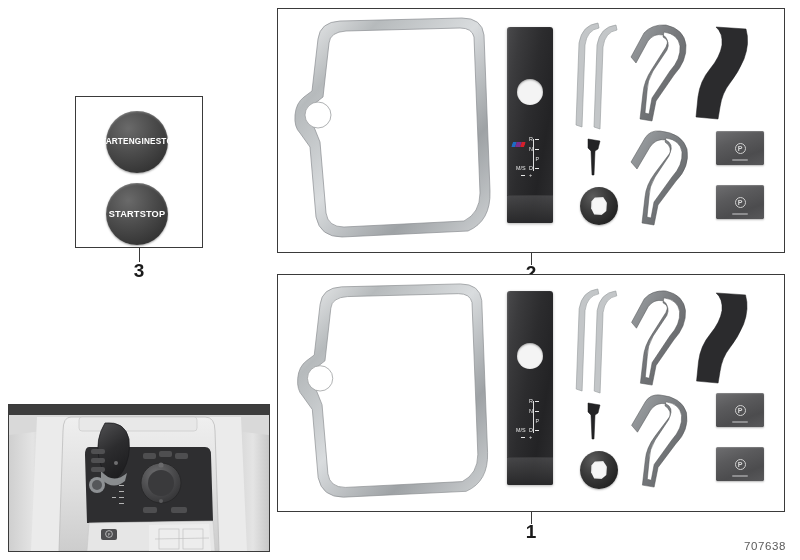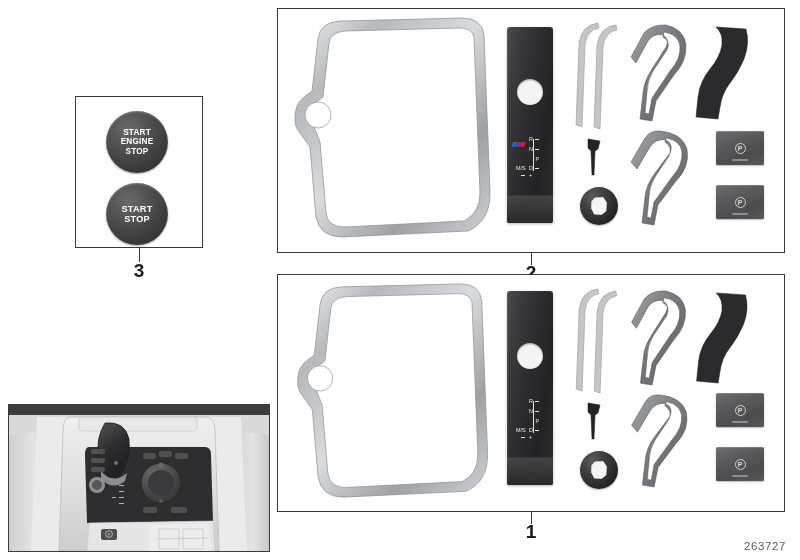--- a/index.html
+++ b/index.html
@@ -45,21 +45,21 @@
   }
 
   
   #panel-3 { left: 75px; top: 96px; width: 128px; height: 152px; }
   .btn-round {
     position: absolute;
     border-radius: 50%;
     background: radial-gradient(circle at 36% 28%, #6a6a6a 0%, #4c4c4c 42%, #363636 75%, #2a2a2a 100%);
     box-shadow: inset 0 1px 2px rgba(255,255,255,0.25), 0 1px 2px rgba(0,0,0,0.35);
     display: flex;
-    flex-direction: column;
+    flex-direction: row;
     align-items: center;
     justify-content: center;
     color: #ffffff;
     font-weight: bold;
     line-height: 1.12;
     text-align: center;
   }
   #btn-start-engine-stop {
     left: 30px; top: 14px; width: 62px; height: 62px;
     font-size: 8.2px;
@@ -519,15 +519,15 @@
         <rect x="174" y="124" width="20" height="20"></rect>
         <path d="M146,134 L200,133"></path>
       </g>
 
       <rect x="92" y="124" width="16" height="11" rx="2" fill="#4e4e50"></rect>
       <circle cx="100" cy="129" r="3.4" fill="none" stroke="#cfcfcf" stroke-width="0.8"></circle>
       <text x="100" y="131" font-family="Liberation Sans, sans-serif" font-size="4" fill="#cfcfcf" text-anchor="middle">P</text>
     </svg>
   </div>
 
-  <div id="diagram-ref">263727</div>
+  <div id="diagram-ref">707638</div>
 
 </div>
 
 </body></html>

